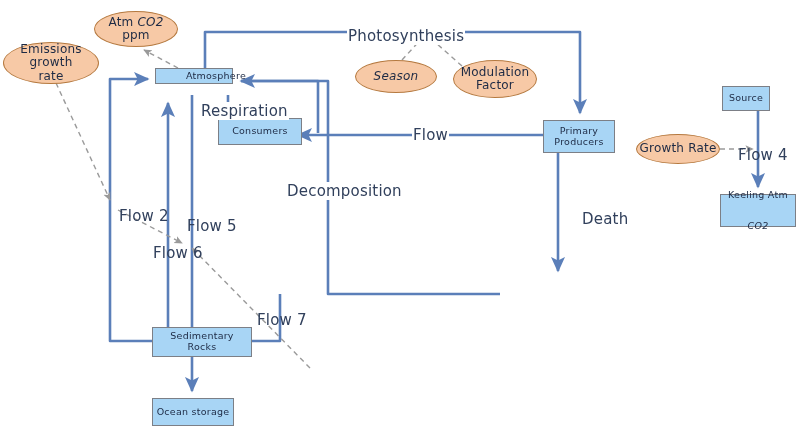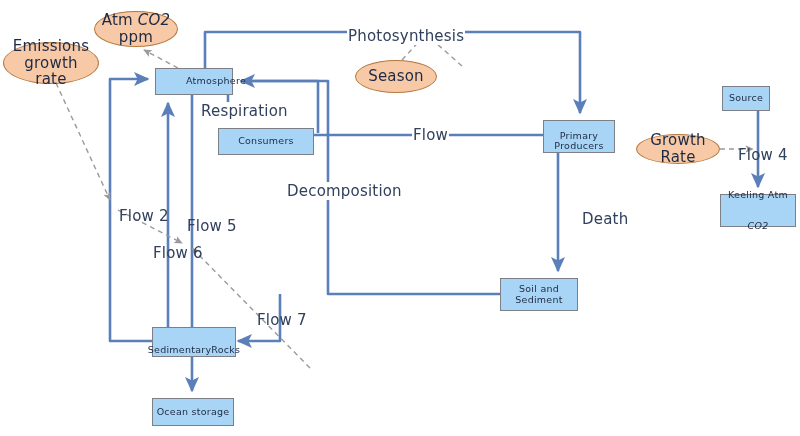--- a/index.html
+++ b/index.html
@@ -35,21 +35,21 @@
   .box {
     background: #a8d5f5;
     border: 1px solid #7c7f86;
     font-size: 9.5px;
     letter-spacing: 0.25px;
   }
   .ellipse {
     background: #f7c9a6;
     border: 1px solid #b5793f;
     border-radius: 50%;
-    font-size: 15px;
+    font-size: 12px;
     letter-spacing: 0.2px;
   }
   .node span.ital {
     font-style: italic;
   }
   .edge-label {
     position: absolute;
     color: #31405c;
     font-size: 15px;
     letter-spacing: 0.2px;
@@ -110,39 +110,35 @@
       <path d="M462,66 L428,36" marker-end="url(#ahg)"></path>
 
       <path d="M720,149 L753,149" marker-end="url(#ahg)"></path>
 
       <path d="M118,210 L182,243" marker-end="url(#ahg)"></path>
 
       <path d="M310,368 L192,248" marker-end="url(#ahg)"></path>
     </g>
   </svg>
 
-  <div class="node box" style="left:155px;top:68px;width:78px;height:27px;padding-left:44px;">
+  <div class="node box" style="left:155px;top:68px;width:78px;height:16px;padding-left:44px;">
     <span>Atmosphere</span>
   </div>
 
-  <div class="node box" style="left:218px;top:128px;width:96px;height:27px;">
+  <div class="node box" style="left:218px;top:118px;width:84px;height:27px;">
     <span>Consumers</span>
   </div>
 
-  <div class="node box" style="left:543px;top:120px;width:72px;height:33px;flex-direction:column;justify-content:flex-end;">
+  <div class="node box" style="left:543px;top:120px;width:72px;height:33px;flex-direction:column;">
     <span>Primary</span>
     <span>Producers</span>
   </div>
 
-  <div class="node box" style="left:500px;top:278px;width:78px;height:33px;flex-direction:column;">
-    <span>Soil and</span>
-    <span>Sediment</span>
-  </div>
 
-  <div class="node box" style="left:152px;top:327px;width:84px;height:30px;flex-direction:row;align-items:flex-end;">
+  <div class="node box" style="left:152px;top:327px;width:100px;height:30px;flex-direction:column;">
     <span>Sedimentary</span>
     <span>Rocks</span>
   </div>
 
   <div class="node box" style="left:152px;top:398px;width:82px;height:28px;">
     <span>Ocean storage</span>
   </div>
 
   <div class="node box" style="left:722px;top:86px;width:48px;height:25px;">
     <span>Source</span>
@@ -155,24 +151,28 @@
 
   <div class="node ellipse" style="left:94px;top:11px;width:84px;height:36px;">
     <span><span>Atm </span><span class="ital">CO2</span><span> ppm</span></span>
   </div>
 
   <div class="node ellipse" style="left:3px;top:42px;width:96px;height:42px;flex-direction:column;">
     <span>Emissions growth</span>
     <span>rate</span>
   </div>
 
-  <div class="node ellipse" style="left:355px;top:60px;width:82px;height:33px;">
+  <div class="node ellipse" style="left:355px;top:60px;width:82px;height:33px;font-style:italic;">
     <span>Season</span>
   </div>
 
+  <div class="node ellipse" style="left:453px;top:60px;width:84px;height:38px;flex-direction:column;">
+    <span>Modulation</span>
+    <span>Factor</span>
+  </div>
 
   <div class="node ellipse" style="left:636px;top:134px;width:84px;height:30px;">
     <span>Growth Rate</span>
   </div>
 
 
   <div class="edge-label" style="left:347px;top:27px;">Photosynthesis</div>
   <div class="edge-label" style="left:200px;top:102px;">Respiration</div>
   <div class="edge-label" style="left:412px;top:126px;">Flow</div>
   <div class="edge-label" style="left:545px;top:210px;margin-left:36px;">Death</div>

